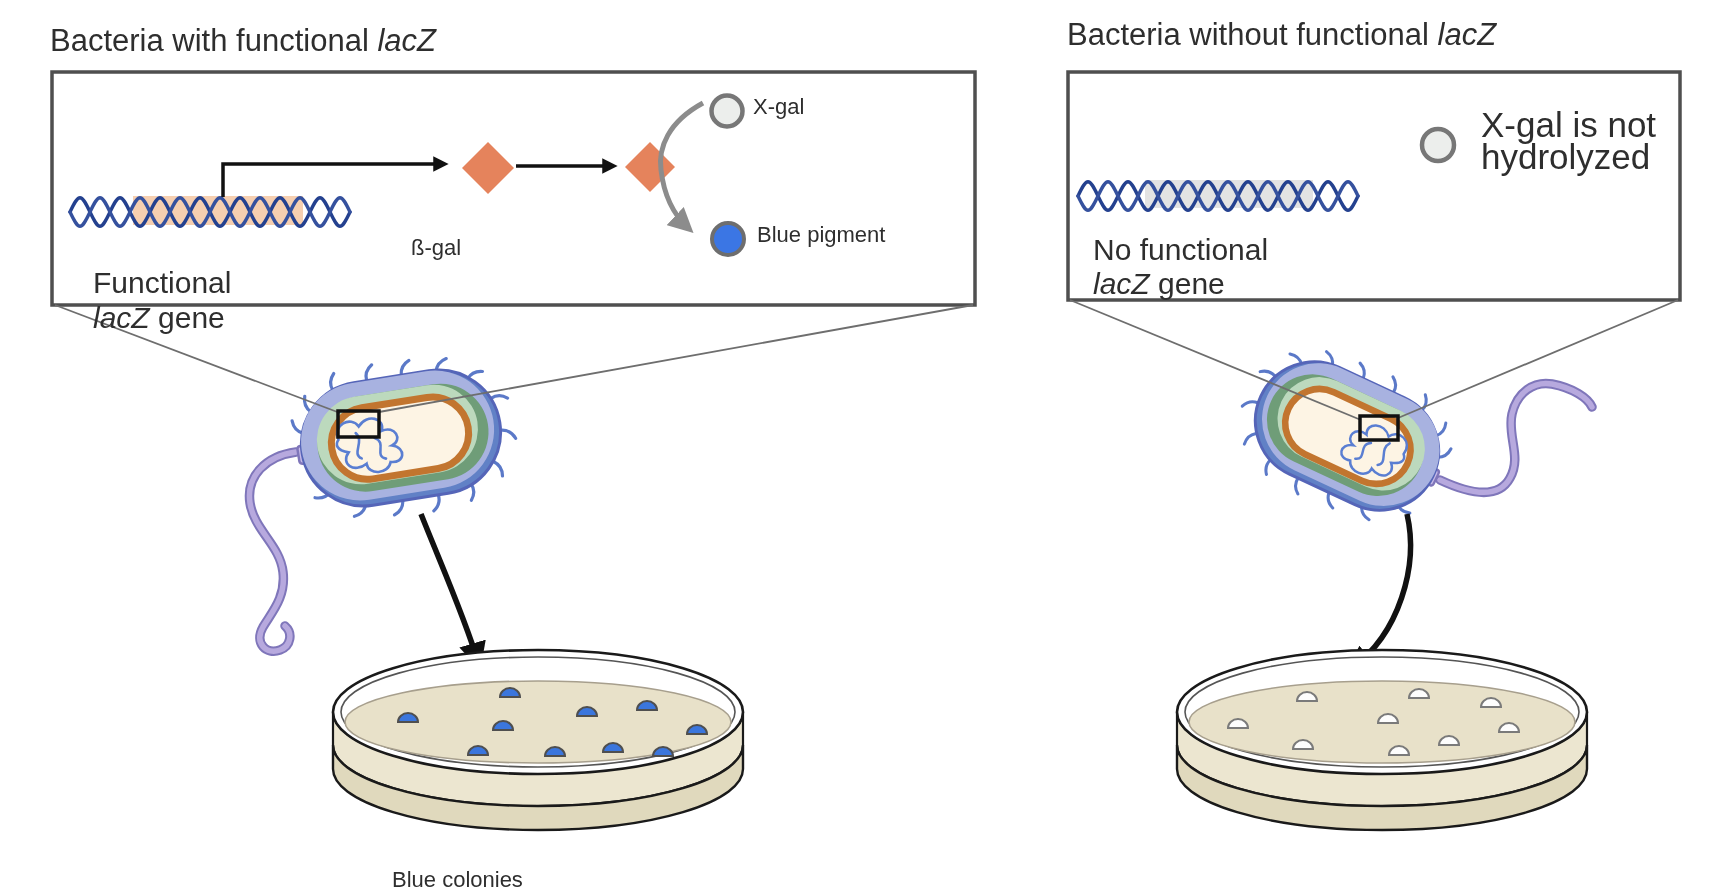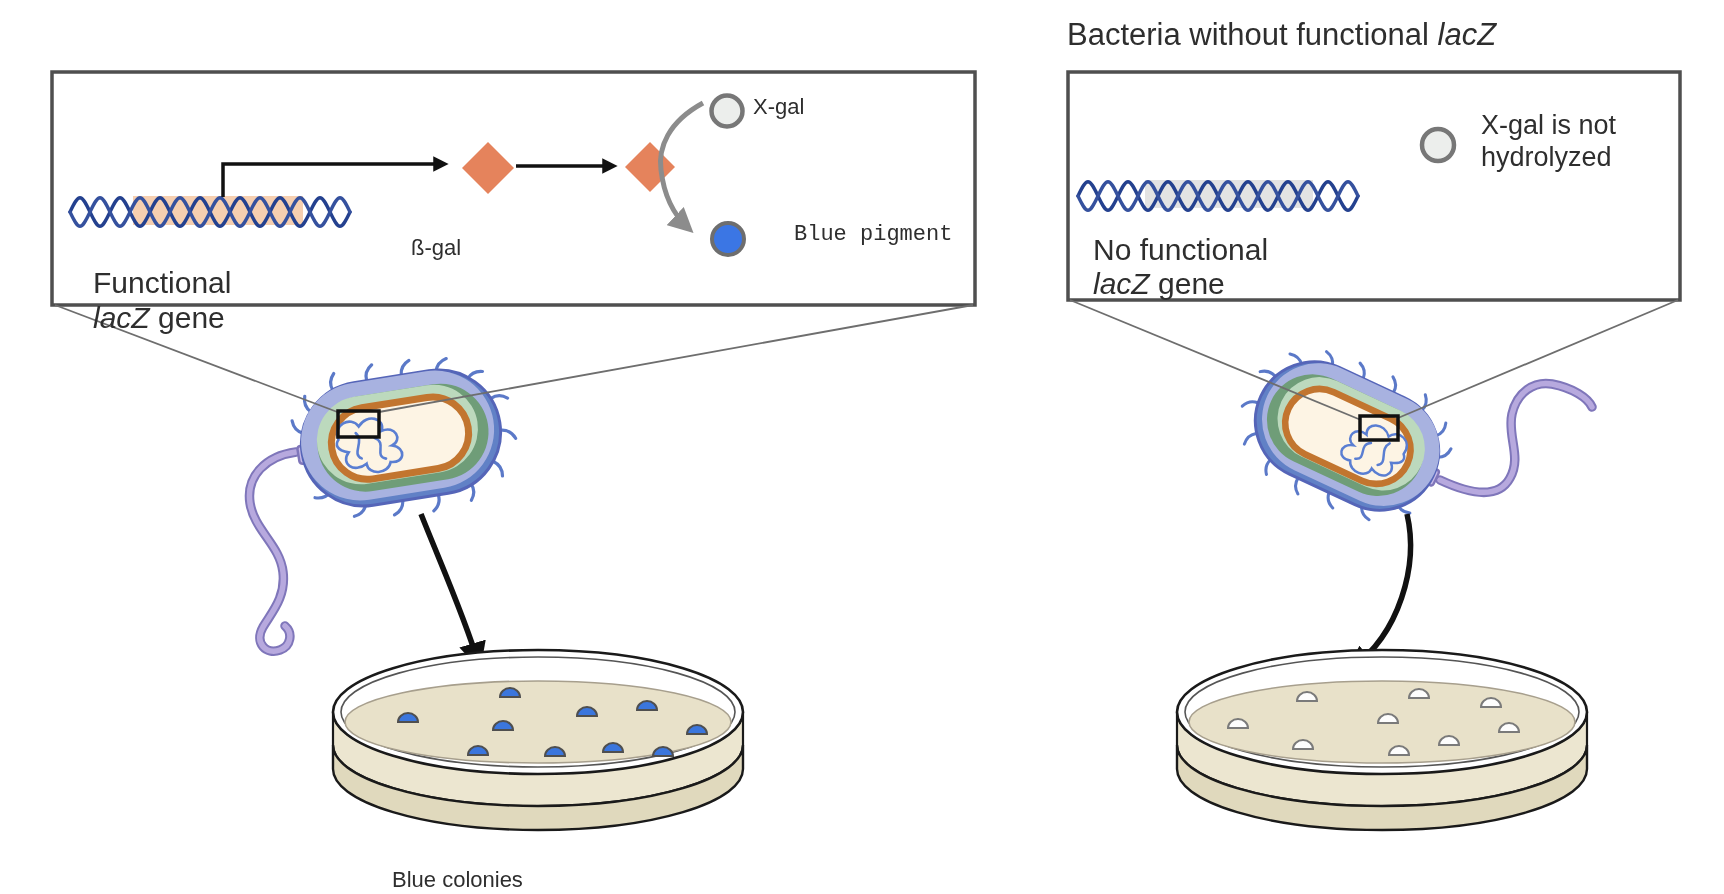--- a/index.html
+++ b/index.html
@@ -4,21 +4,21 @@
 <style>
   html,body{margin:0;padding:0;background:#fff;}
   #stage{position:relative;width:1724px;height:894px;background:#fff;overflow:hidden;
          font-family:"Liberation Sans", sans-serif;color:#2e2e2e;}
   #scene{position:absolute;left:0;top:0;}
   .txt{position:absolute;white-space:nowrap;}
   .title{font-size:31px;}
   .label{font-size:22px;}
   .center{text-align:left;white-space:normal;margin-top:36px;}
   .gene-label{font-size:30px;line-height:35px;}
-  .note{font-size:27px;line-height:32px;}
+  .note{font-size:35px;line-height:32px;}
   em{font-style:italic;}
 </style>
 </head>
 <body>
 
 <div id="stage">
 
 <svg id="scene" width="1724" height="894" viewBox="0 0 1724 894">
   <defs>
     <marker id="arrB" viewBox="0 0 10 10" refX="7" refY="5" markerWidth="5" markerHeight="5" orient="auto-start-reverse">
@@ -171,33 +171,34 @@
           <path d="M1228,728 A10,9 0 0 1 1248,728 Z" fill="#fdfdfd" stroke="#7a7a7a" stroke-width="2"></path>
           <path d="M1378,723 A10,9 0 0 1 1398,723 Z" fill="#fdfdfd" stroke="#7a7a7a" stroke-width="2"></path>
           <path d="M1499,732 A10,9 0 0 1 1519,732 Z" fill="#fdfdfd" stroke="#7a7a7a" stroke-width="2"></path>
           <path d="M1293,749 A10,9 0 0 1 1313,749 Z" fill="#fdfdfd" stroke="#7a7a7a" stroke-width="2"></path>
           <path d="M1389,755 A10,9 0 0 1 1409,755 Z" fill="#fdfdfd" stroke="#7a7a7a" stroke-width="2"></path>
           <path d="M1439,745 A10,9 0 0 1 1459,745 Z" fill="#fdfdfd" stroke="#7a7a7a" stroke-width="2"></path>
         </g>
   </g>
 </svg>
 
+<div class="txt title" style="left:50px;top:23px;"><span>Bacteria with functional </span><em>lacZ</em></div>
 
 <div class="txt title" style="left:1067px;top:17px;"><span>Bacteria without functional </span><em>lacZ</em></div>
 
 <div class="txt gene-label center" style="left:93px;top:229px;width:250px;">
       <div>Functional</div>
       <div><em>lacZ</em><span> gene</span></div>
     </div>
 
 <div class="txt label center" style="left:411px;top:199px;width:150px;"><span>ß-gal</span></div>
 
 <div class="txt label" style="left:753px;top:94px;"><span>X-gal</span></div>
 
-<div class="txt label" style="left:794px;top:222px;font-family:Liberation Mono, monospace;"><span>Blue pigment</span></div>
+<div class="txt label" style="left:757px;top:222px;"><span>Blue pigment</span></div>
 
 <div class="txt gene-label center" style="left:1093px;top:197px;width:250px;line-height:34px;">
       <div>No functional</div>
       <div><em>lacZ</em><span> gene</span></div>
     </div>
 
 <div class="txt note" style="left:1481px;top:109px;">
       <div>X-gal is not</div>
       <div>hydrolyzed</div>
     </div>

